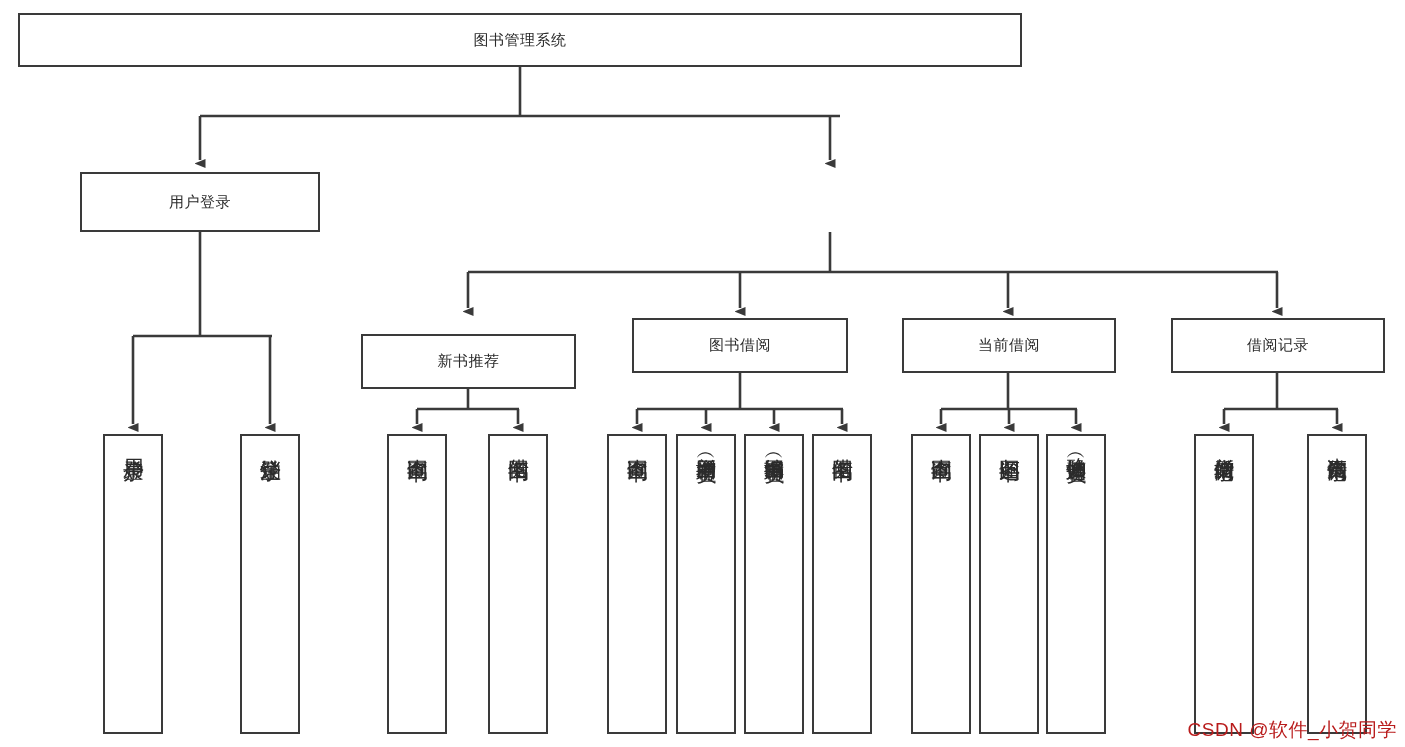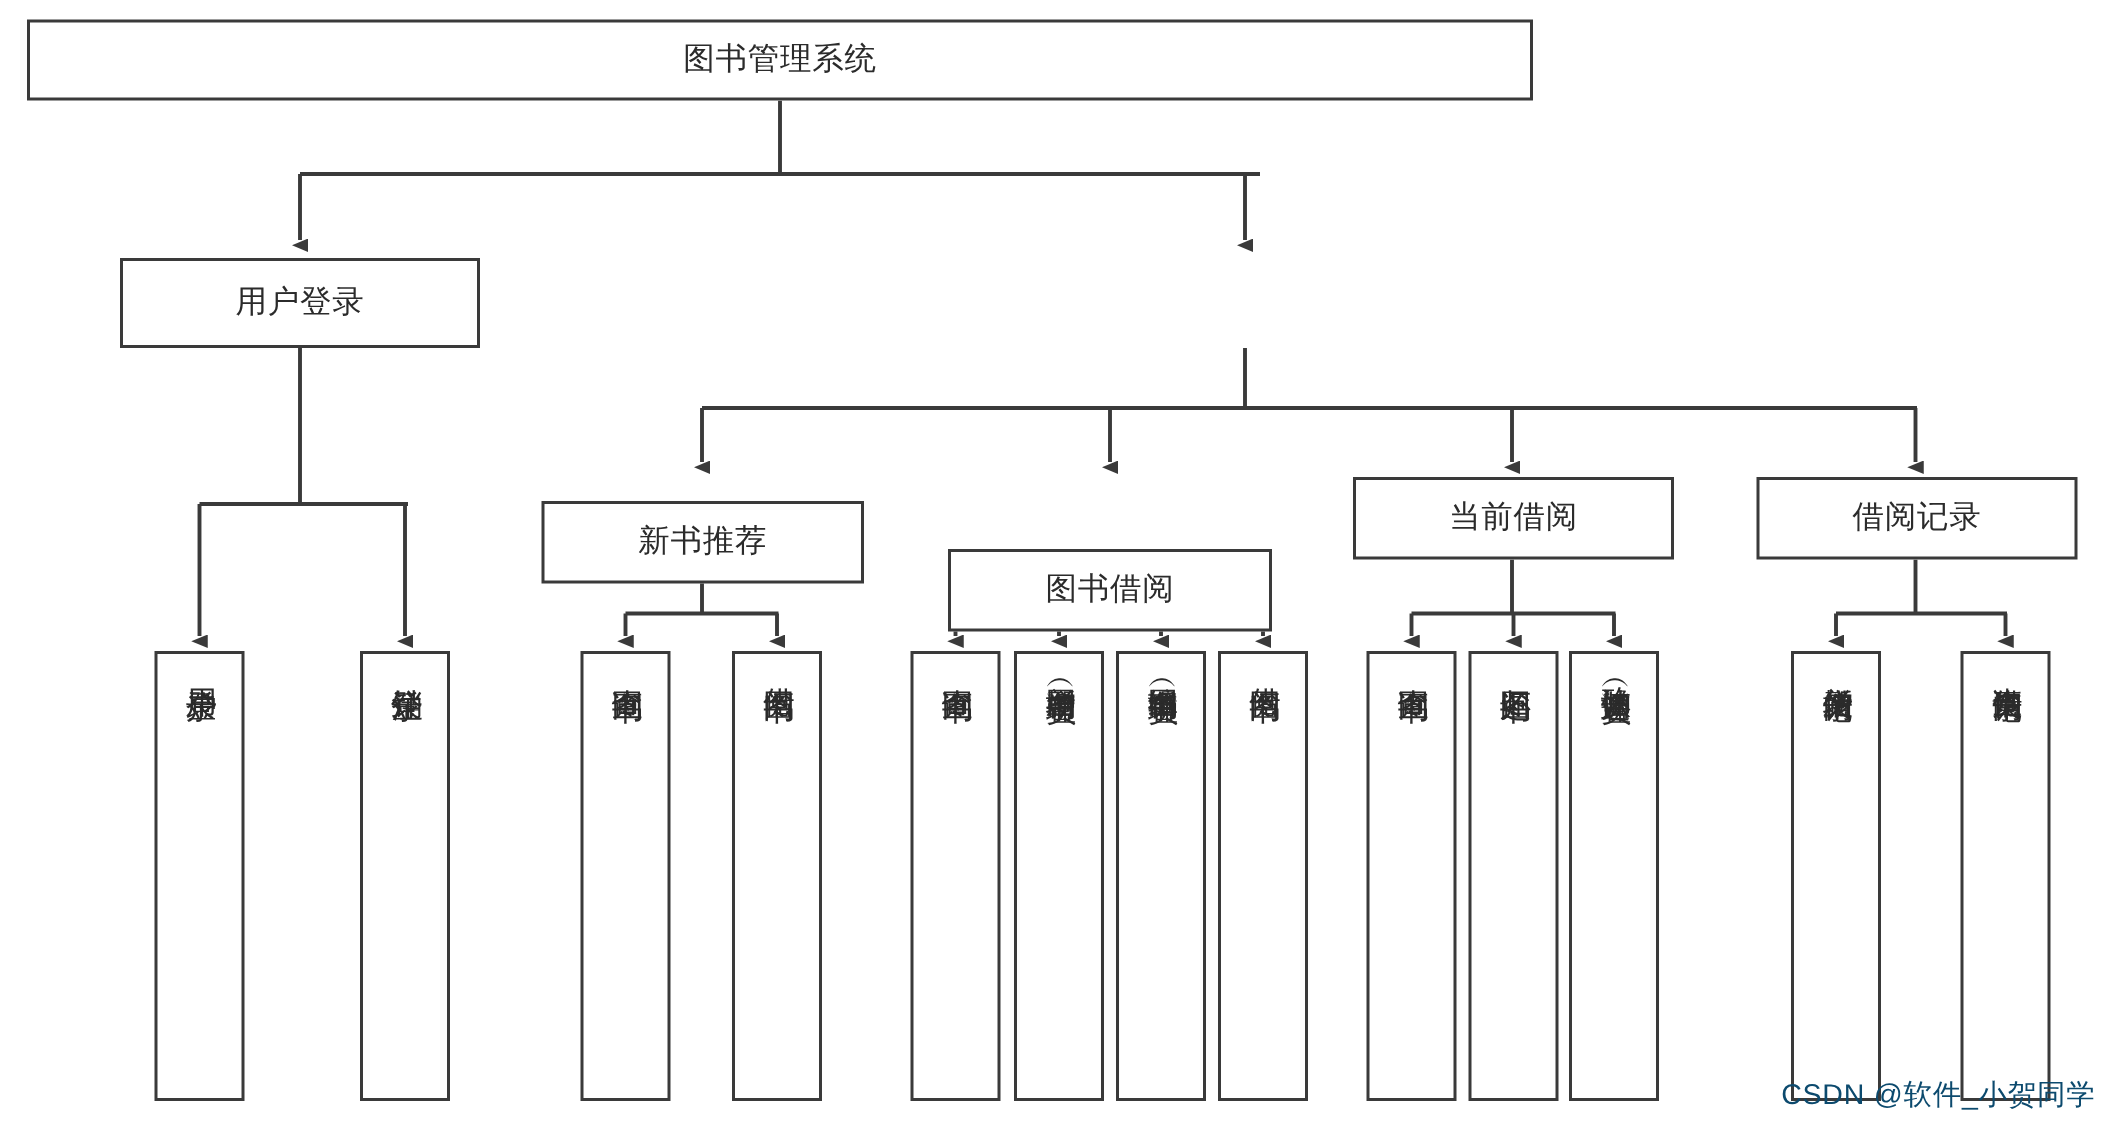--- a/index.html
+++ b/index.html
@@ -33,21 +33,21 @@
     position: absolute;
     box-sizing: border-box;
     background: #ffffff;
     border: 2px solid #3a3a3a;
     display: flex;
     align-items: center;
     justify-content: center;
     color: #2b2b2b;
   }
   .node-label {
-    font-size: 21px;
+    font-size: 15px;
     line-height: 1.25;
     letter-spacing: 0.5px;
     white-space: nowrap;
     color: #2b2b2b;
   }
   .node.leaf {
     align-items: flex-start;
     padding-top: 6px;
   }
   .node.leaf .node-label {
@@ -59,21 +59,21 @@
     letter-spacing: 1px;
   }
   .node.leaf.tall .node-label {
     font-size: 20px;
   }
   .watermark {
     position: absolute;
     right: 8px;
     bottom: 4px;
     font-size: 19px;
-    color: #0c4a6e;
+    color: #b91c1c;
     white-space: nowrap;
     letter-spacing: 0.5px;
     margin-top: 27px;
   }
 </style>
 </head>
 <body>
 
 <div id="diagram-root">
 
@@ -133,21 +133,21 @@
 
   <div class="node" style="left:80px; top:172px; width:240px; height:60px;">
     <span class="node-label">用户登录</span>
   </div>
 
 
   <div class="node" style="left:361px; top:334px; width:215px; height:55px;">
     <span class="node-label">新书推荐</span>
   </div>
 
-  <div class="node" style="left:632px; top:318px; width:216px; height:55px;margin-top:48px;">
+  <div class="node" style="left:632px; top:318px; width:216px; height:55px;">
     <span class="node-label">图书借阅</span>
   </div>
 
   <div class="node" style="left:902px; top:318px; width:214px; height:55px;">
     <span class="node-label">当前借阅</span>
   </div>
 
   <div class="node" style="left:1171px; top:318px; width:214px; height:55px;">
     <span class="node-label">借阅记录</span>
   </div>

